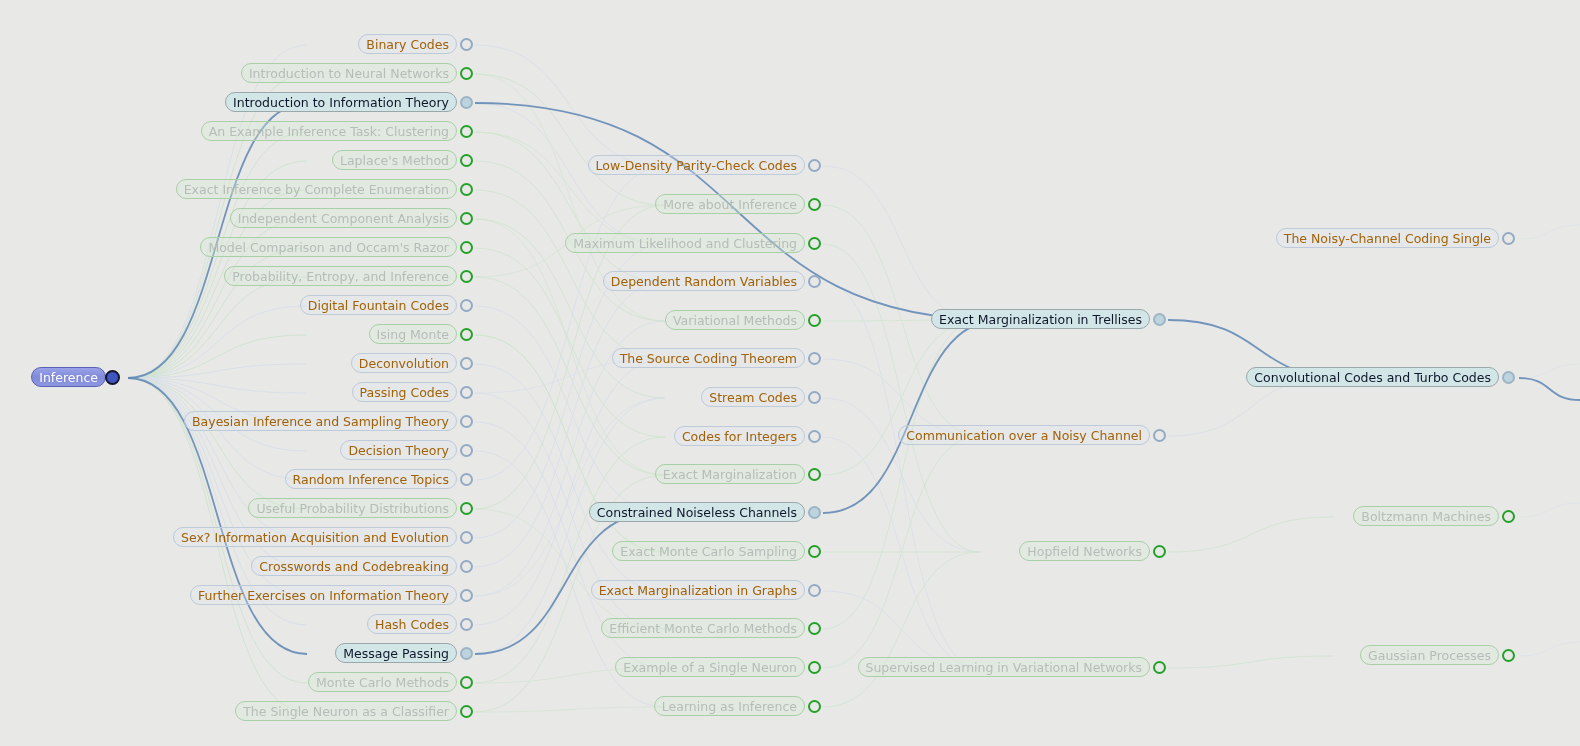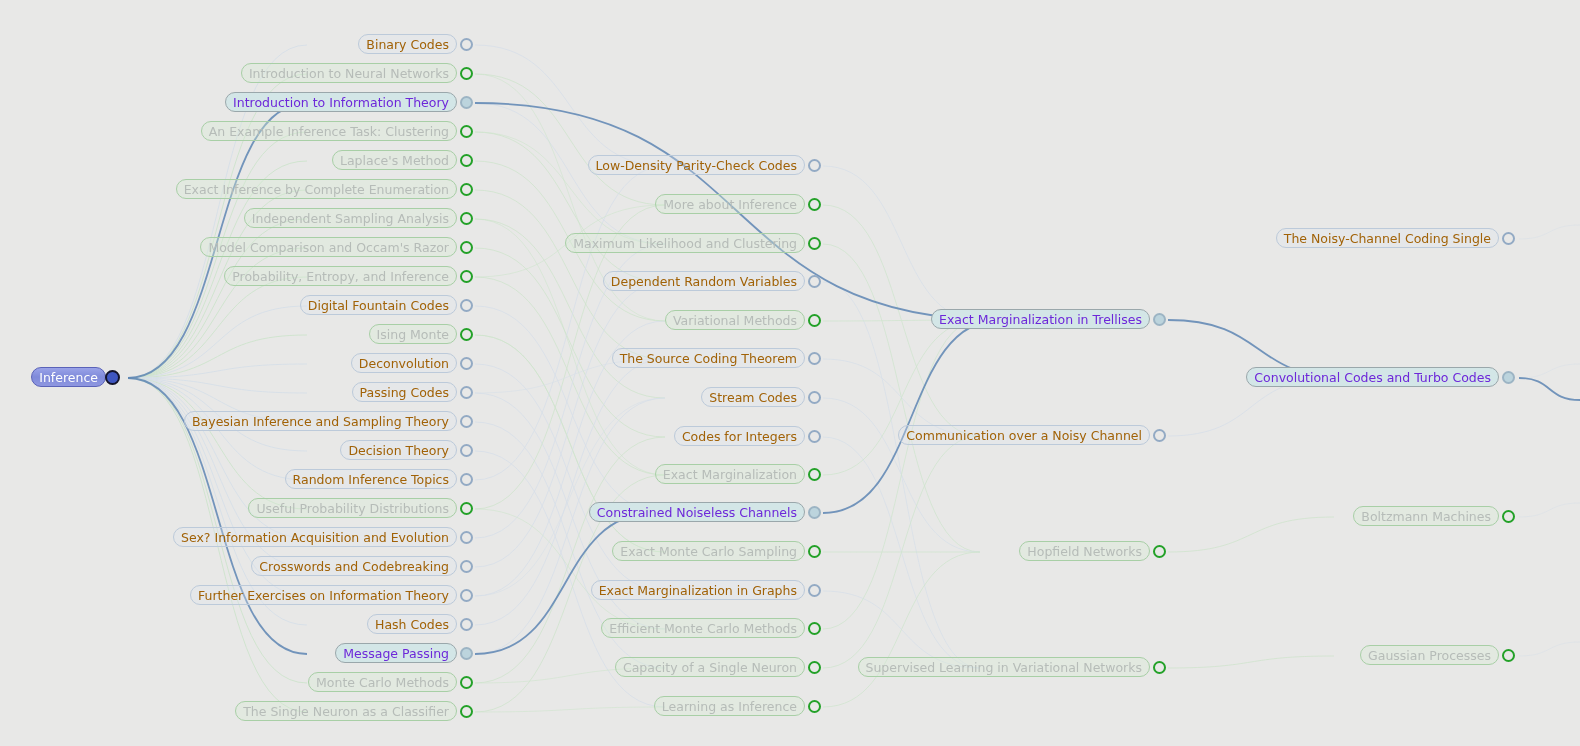--- a/index.html
+++ b/index.html
@@ -32,21 +32,21 @@
     box-sizing:border-box;
   }
   
   .node.green .pill{border-color:#a8cfa6;background:rgba(214,236,212,0.35);color:#b6bcb8;}
   .node.green .dot{border-color:#23a128;}
   
   .node.blue .pill{border-color:#bccada;background:rgba(222,230,240,0.30);color:#a16207;}
   .node.blue .dot{border-color:#93aac4;}
   
   .node.active .pill{
-    border-color:#9aa7ab;background:#d3e6e7;color:#6d28d9;font-weight:400;
+    border-color:#9aa7ab;background:#d3e6e7;color:#0f172a;font-weight:400;
   }
   .node.active .dot{border-color:#9cb4c4;background:#bcd4dd;}
   
   .node.root .pill{
     right:14px;top:-11px;
     border:1px solid #5a62b8;
     background:linear-gradient(180deg,#9aa3e8 0%,#7f8ada 50%,#8e97e0 100%);
     color:#ffffff;font-size:12.5px;
   }
   .node.root .dot{
@@ -166,21 +166,21 @@
     </div>
     <div class="node green" style="left: 473px; top: 161px;">
       <div class="pill">Laplace's Method</div>
       <div class="dot"></div>
     </div>
     <div class="node green" style="left: 473px; top: 190px;">
       <div class="pill">Exact Inference by Complete Enumeration</div>
       <div class="dot"></div>
     </div>
     <div class="node green" style="left: 473px; top: 219px;">
-      <div class="pill">Independent Sampling Analysis</div>
+      <div class="pill">Independent Component Analysis</div>
       <div class="dot"></div>
     </div>
     <div class="node green" style="left: 473px; top: 248px;">
       <div class="pill">Model Comparison and Occam's Razor</div>
       <div class="dot"></div>
     </div>
     <div class="node green" style="left: 473px; top: 277px;">
       <div class="pill">Probability, Entropy, and Inference</div>
       <div class="dot"></div>
     </div>
@@ -290,21 +290,21 @@
     </div>
     <div class="node blue" style="left: 821px; top: 591px;">
       <div class="pill">Exact Marginalization in Graphs</div>
       <div class="dot"></div>
     </div>
     <div class="node green" style="left: 821px; top: 629px;">
       <div class="pill">Efficient Monte Carlo Methods</div>
       <div class="dot"></div>
     </div>
     <div class="node green" style="left: 821px; top: 668px;">
-      <div class="pill">Capacity of a Single Neuron</div>
+      <div class="pill">Example of a Single Neuron</div>
       <div class="dot"></div>
     </div>
     <div class="node green" style="left: 821px; top: 707px;">
       <div class="pill">Learning as Inference</div>
       <div class="dot"></div>
     </div>
     <div class="node active" style="left: 1166px; top: 320px;">
       <div class="pill">Exact Marginalization in Trellises</div>
       <div class="dot"></div>
     </div>

